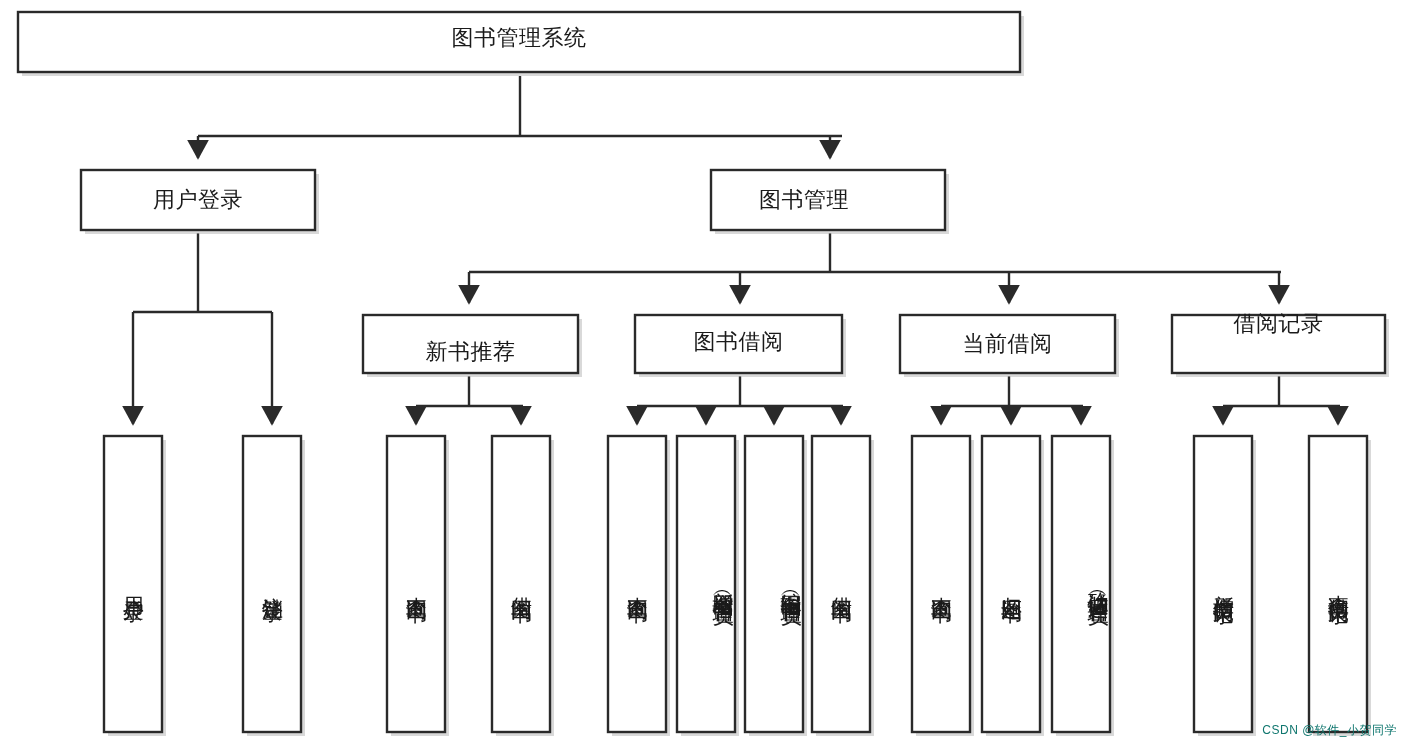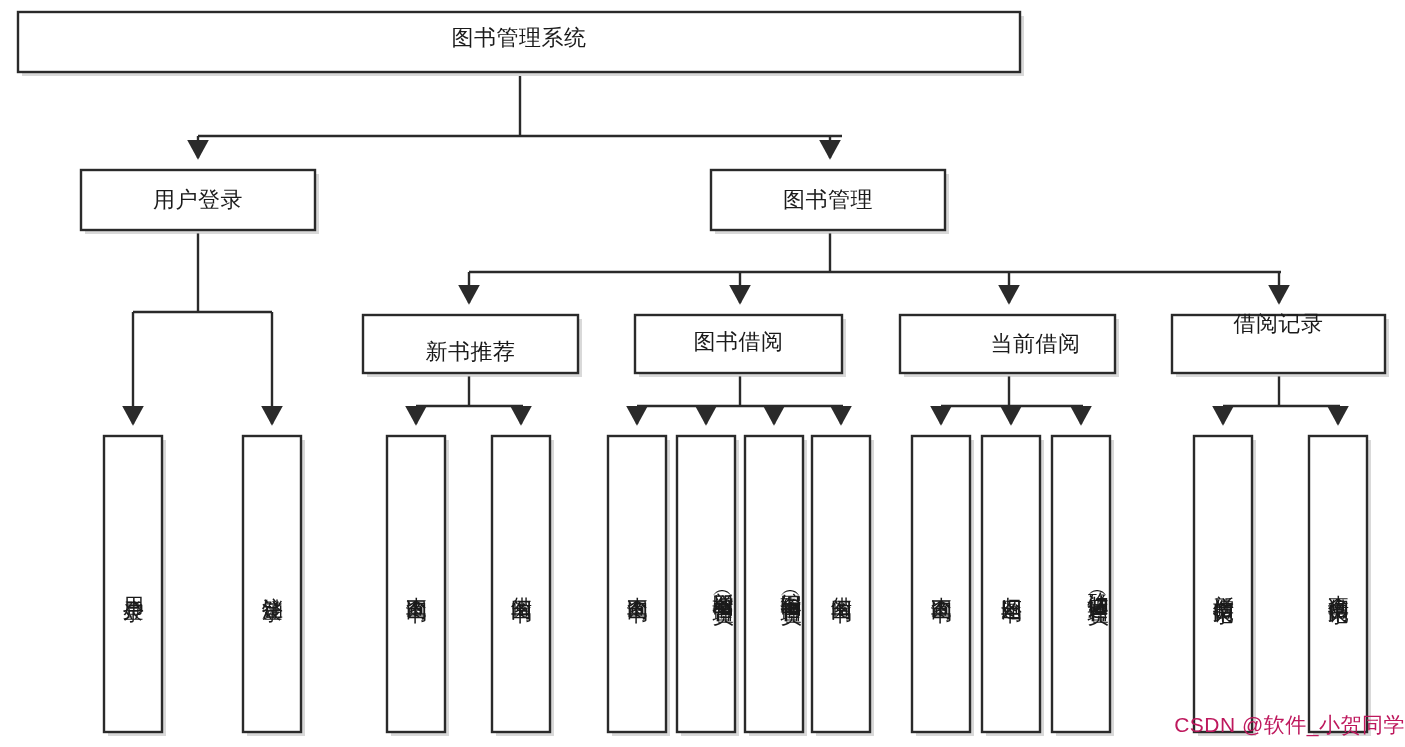--- a/index.html
+++ b/index.html
@@ -65,24 +65,24 @@
     font-size: 21px;
     letter-spacing: 2px;
     align-items: center;
     justify-content: center;
   }
   .title-label {
     font-size: 23px;
   }
   #watermark {
     position: absolute;
-    right: 0;
+    right: 8px;
     bottom: 8px;
-    font-size: 21px;
-    color: #be185d;
+    font-size: 12px;
+    color: #0f766e;
     letter-spacing: 0.5px;
     white-space: nowrap;
   }
 </style>
 </head>
 <body>
 
 <div id="diagram-root">
 
   <svg class="diagram-canvas" viewBox="0 0 1405 747">
@@ -203,25 +203,25 @@
     <rect class="node-shadow" x="1198" y="440" width="58" height="296"></rect>
     <rect class="node-box" x="1194" y="436" width="58" height="296"></rect>
 
     <rect class="node-shadow" x="1313" y="440" width="58" height="296"></rect>
     <rect class="node-box" x="1309" y="436" width="58" height="296"></rect>
   </svg>
 
   <div class="node-label horizontal title-label" style="left:18px;top:12px;width:1002px;height:52px;">图书管理系统</div>
 
   <div class="node-label horizontal" style="left:81px;top:170px;width:234px;height:60px;">用户登录</div>
-  <div class="node-label horizontal" style="left:711px;top:170px;width:234px;height:60px;">图书管理</div>
+  <div class="node-label horizontal" style="left:687px;top:170px;width:234px;height:60px;">图书管理</div>
 
   <div class="node-label horizontal" style="left:363px;top:315px;width:215px;height:73px;">新书推荐</div>
   <div class="node-label horizontal" style="left:635px;top:315px;width:207px;height:58px;font-family:Liberation Mono, monospace;">图书借阅</div>
-  <div class="node-label horizontal" style="left:900px;top:315px;width:215px;height:58px;padding-left:28px;">当前借阅</div>
+  <div class="node-label horizontal" style="left:900px;top:315px;width:215px;height:58px;">当前借阅</div>
   <div class="node-label horizontal" style="left:1172px;top:304px;width:213px;height:40px;">借阅记录</div>
 
   <div class="node-label vertical" style="left:104px;top:436px;width:58px;height:296px;">用户登录</div>
   <div class="node-label vertical" style="left:243px;top:436px;width:58px;height:296px;">注销登录</div>
   <div class="node-label vertical" style="left:387px;top:436px;width:58px;height:296px;">查询图书</div>
   <div class="node-label vertical" style="left:492px;top:436px;width:58px;height:296px;">借阅图书</div>
   <div class="node-label vertical" style="left:608px;top:436px;width:58px;height:296px;">查询图书</div>
   <div class="node-label vertical" style="left:677px;top:436px;width:58px;height:296px;align-items:flex-start;">新增图书（管理员）</div>
   <div class="node-label vertical" style="left:745px;top:436px;width:58px;height:296px;align-items:flex-start;">编辑图书（管理员）</div>
   <div class="node-label vertical" style="left:812px;top:436px;width:58px;height:296px;">借阅图书</div>

